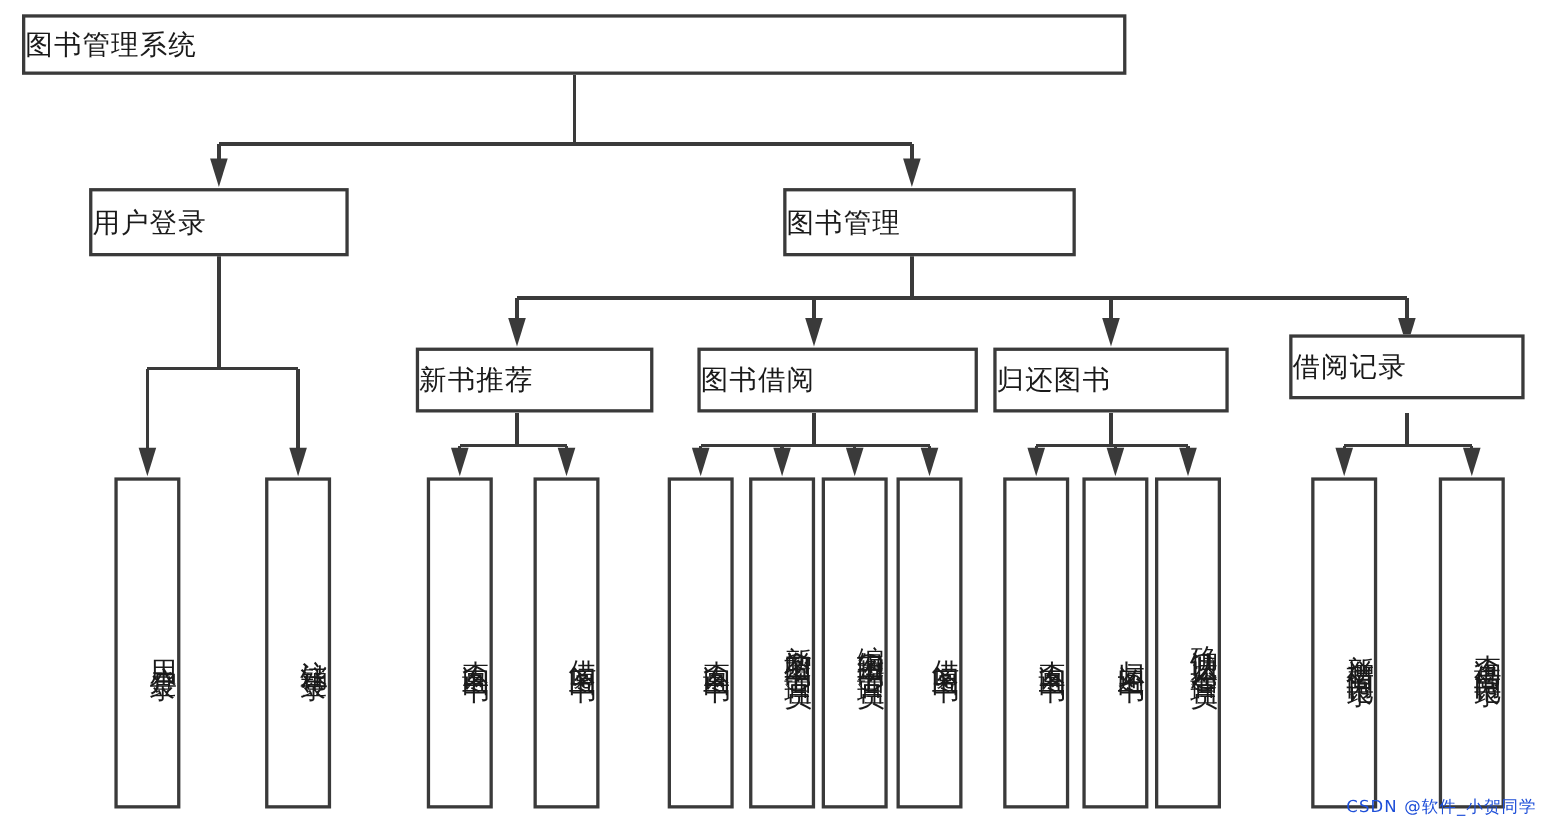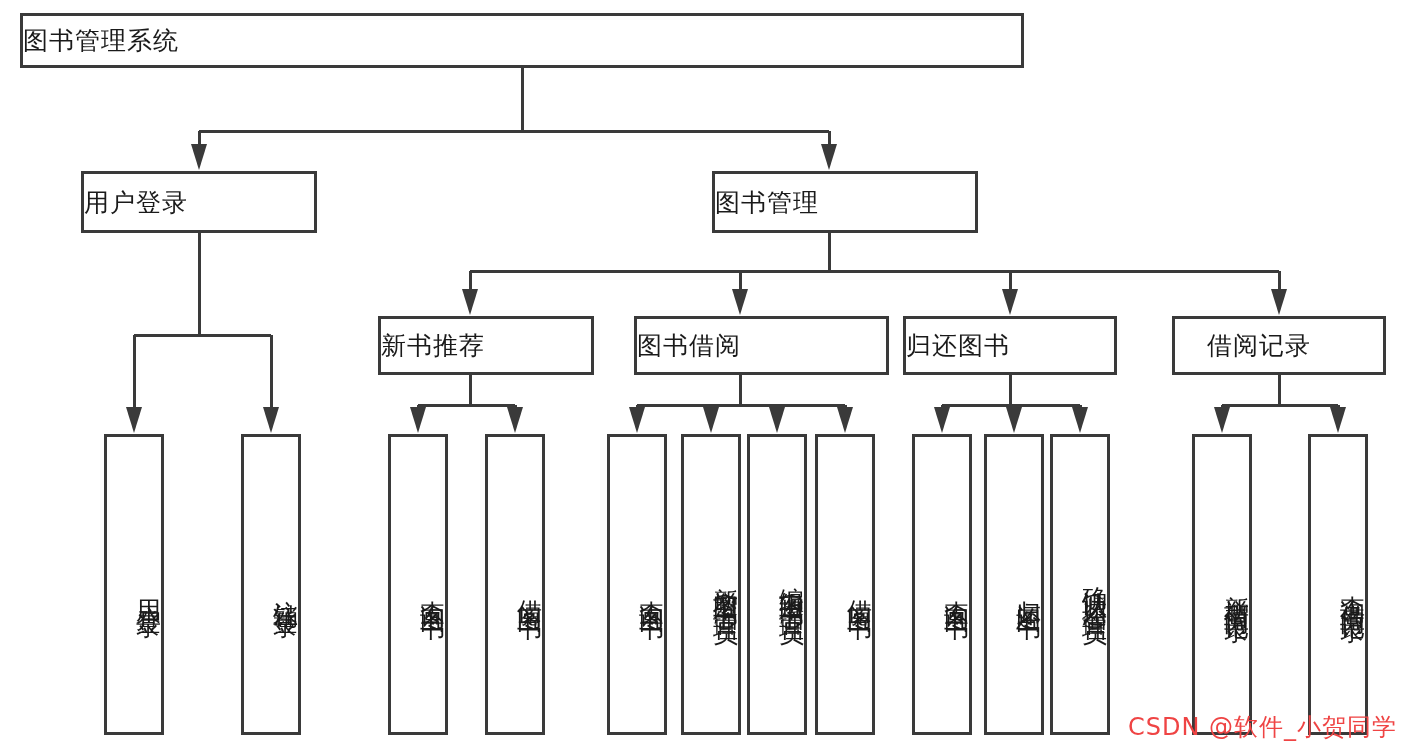--- a/index.html
+++ b/index.html
@@ -53,22 +53,22 @@
   }
   .node.vert .vlabel{
     writing-mode:vertical-rl;
     text-orientation:upright;
     white-space:nowrap;
   }
   .watermark{
     position:absolute;
     right:8px;
     bottom:4px;
-    font-size:24px;
-    color:#ef4444;
+    font-size:15px;
+    color:#1d4ed8;
     letter-spacing:1px;
     z-index:5;
     white-space:nowrap;
   }
 </style>
 </head>
 <body>
 
 <div id="canvas">
   <svg id="edges" viewBox="0 0 1405 747">
@@ -137,21 +137,21 @@
       </div>
       <div class="node horiz" style="left: 362px; top: 316px; width: 216px; height: 59px; margin-left: 16px;">
         <span class="hlabel">新书推荐</span>
       </div>
       <div class="node horiz" style="left: 634px; top: 316px; width: 255px; height: 59px;">
         <span class="hlabel">图书借阅</span>
       </div>
       <div class="node horiz" style="left: 903px; top: 316px; width: 214px; height: 59px;">
         <span class="hlabel">归还图书</span>
       </div>
-      <div class="node horiz" style="left: 1172px; top: 316px; width: 214px; height: 59px; padding-left: 32px;">
+      <div class="node horiz" style="left: 1172px; top: 304px; width: 214px; height: 59px;">
         <span class="hlabel">借阅记录</span>
       </div>
       <div class="node vert" style="left: 104px; top: 434px; width: 60px; height: 301px;">
         <span class="vlabel">用户登录</span>
       </div>
       <div class="node vert" style="left: 241px; top: 434px; width: 60px; height: 301px;">
         <span class="vlabel">注销登录</span>
       </div>
       <div class="node vert" style="left: 388px; top: 434px; width: 60px; height: 301px;">
         <span class="vlabel">查询图书</span>

